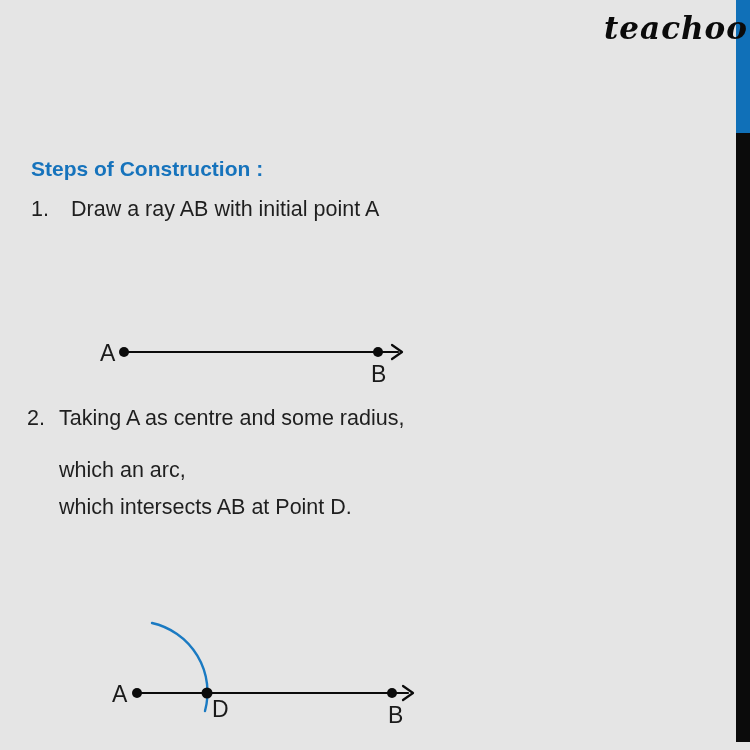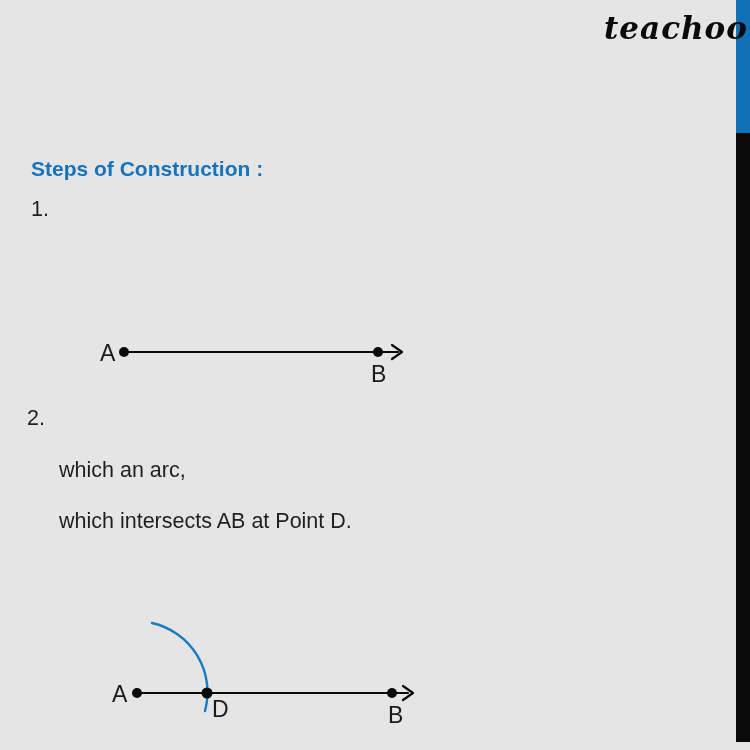--- a/index.html
+++ b/index.html
@@ -11,21 +11,21 @@
   .title{left:34px;top:36px;font-size:29px;font-weight:700;color:#1673bc;}
   .logo{left:604px;top:10px;font-size:31px;font-weight:700;font-style:italic;
         font-family:"DejaVu Serif",serif;color:#0b0b0b;letter-spacing:1px;}
   .subtitle{left:31px;top:157px;font-size:21px;font-weight:700;color:#1673bc;}
   .body-text{font-size:21.5px;color:#1f1f1f;}
   .step1-num{left:31px;top:197px;}
   .step1-text{left:71px;top:197px;}
   .step2-num{left:27px;top:406px;}
   .step2-line1{left:59px;top:406px;}
   .step2-line2{left:59px;top:458px;}
-  .step2-line3{left:59px;top:509px;}
+  .step2-line3{left:59px;top:495px;}
   .stripe-blue{left:736px;top:0;width:14px;height:133px;background:#1070b8;}
   .stripe-black{left:736px;top:133px;width:14px;height:609px;background:#0b0b0b;}
   .diagram1{left:88px;top:325px;}
   .diagram2{left:88px;top:598px;}
   svg text{font-family:"Liberation Sans",sans-serif;font-size:23px;fill:#1a1a1a;}
   .geo-line{stroke:#0b0b0b;stroke-width:2.2;stroke-linecap:round;fill:none;}
   .geo-arrow{stroke:#0b0b0b;stroke-width:2.2;stroke-linecap:round;stroke-linejoin:round;fill:none;}
   .geo-dot{fill:#0b0b0b;}
   .geo-arc{stroke:#1a7ac2;stroke-width:2.4;stroke-linecap:round;fill:none;}
 </style>
@@ -36,31 +36,33 @@
 
   <div class="abs stripe-blue"></div>
   <div class="abs stripe-black"></div>
 
   <div class="abs logo">teachoo</div>
 
 
   <div class="abs subtitle">Steps of Construction :</div>
 
   <div class="abs body-text step1-num">1.</div>
+  <div class="abs body-text step1-text">Draw a ray AB with initial point A</div>
 
   <svg class="abs diagram1" width="330" height="65" viewBox="0 0 330 65">
     <text x="12" y="36">A</text>
     <line class="geo-line" x1="36" y1="27" x2="310" y2="27"></line>
     <polyline class="geo-arrow" points="304,20 314,27 304,34"></polyline>
     <circle class="geo-dot" cx="36" cy="27" r="5"></circle>
     <circle class="geo-dot" cx="290" cy="27" r="5"></circle>
     <text x="283" y="57">B</text>
   </svg>
 
   <div class="abs body-text step2-num">2.</div>
+  <div class="abs body-text step2-line1">Taking A as centre and some radius,</div>
   <div class="abs body-text step2-line2">which an arc,</div>
   <div class="abs body-text step2-line3">which intersects AB at Point D.</div>
 
   <svg class="abs diagram2" width="345" height="135" viewBox="0 0 345 135">
     <path class="geo-arc" d="M 64 25 A 71 71 0 0 1 117 113"></path>
     <text x="24" y="104">A</text>
     <line class="geo-line" x1="49" y1="95" x2="320" y2="95"></line>
     <polyline class="geo-arrow" points="315,88 325,95 315,102"></polyline>
     <circle class="geo-dot" cx="49" cy="95" r="5"></circle>
     <circle class="geo-dot" cx="119" cy="95" r="5.5"></circle>

